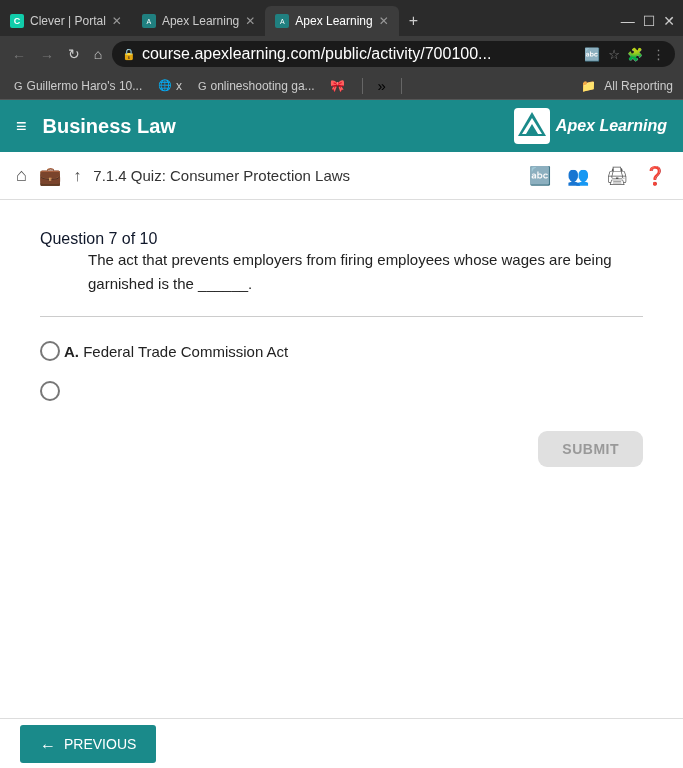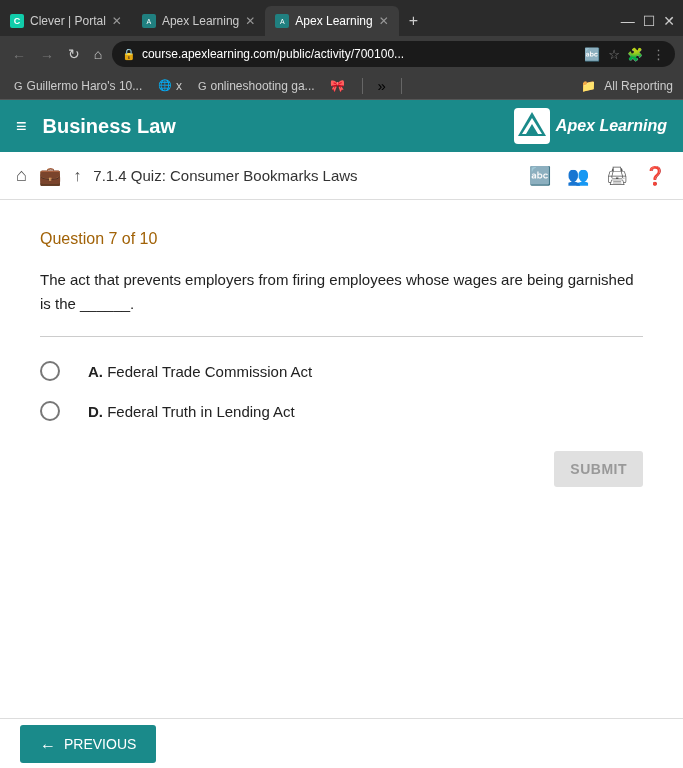--- a/index.html
+++ b/index.html
@@ -18,21 +18,21 @@
     .tab-close { margin-left: auto; color: #999; font-size: 12px; flex-shrink: 0; }
     .tab-new { display: flex; align-items: center; justify-content: center; color: #ccc; padding: 0 10px; font-size: 16px; cursor: pointer; margin-top: 0; }
     .window-controls { margin-left: auto; display: flex; align-items: center; padding: 0 8px; gap: 8px; }
     .wc { color: #ccc; font-size: 14px; cursor: pointer; }
 
     .address-bar-row { display: flex; align-items: center; height: 36px; background: #3c3c3c; padding: 4px 8px; gap: 6px; }
     .nav-btn { color: #ccc; font-size: 14px; cursor: pointer; padding: 2px 4px; }
     .nav-btn.disabled { opacity: 0.4; }
     .address-bar { flex: 1; display: flex; align-items: center; background: #1a1a1a; border-radius: 14px; padding: 3px 10px; gap: 6px; height: 26px; }
     .address-icon { color: #888; font-size: 11px; }
-    .address-text { color: #ccc; font-size: 12px; flex: 1; }
+    .address-text { color: #ccc; font-size: 16px; flex: 1; }
     .address-text span { color: #fff; }
     .address-actions { display: flex; gap: 8px; align-items: center; color: #888; font-size: 13px; }
     .toolbar-icon { font-size: 15px; cursor: pointer; padding: 2px 3px; }
 
     .bookmarks-bar { display: flex; align-items: center; height: 28px; background: #3c3c3c; padding: 0 10px; gap: 8px; border-bottom: 1px solid #555; }
     .bookmark-item { display: flex; align-items: center; gap: 4px; color: #ccc; font-size: 12px; cursor: pointer; padding: 2px 4px; border-radius: 3px; }
     .bookmark-icon { font-size: 11px; }
     .bookmarks-right { margin-left: auto; display: flex; align-items: center; gap: 8px; color: #ccc; font-size: 12px; cursor: pointer; }
     .separator { width: 1px; height: 16px; background: #666; margin: 0 4px; }
 
@@ -47,31 +47,31 @@
     
     .secondary-nav { display: flex; align-items: center; height: 48px; background: #fff; border-bottom: 1px solid #ddd; padding: 0 16px; gap: 12px; }
     .sec-icon { font-size: 18px; color: #555; cursor: pointer; }
     .breadcrumb-sep { color: #555; font-size: 16px; }
     .breadcrumb-text { color: #333; font-size: 15px; flex: 1; }
     .sec-actions { display: flex; gap: 16px; align-items: center; color: #555; }
     .sec-action-icon { font-size: 18px; cursor: pointer; }
 
     
     .quiz-content { padding: 30px 40px; }
-    .question-number { font-size: 16px; color: #a16207; margin-bottom: 20px; font-weight: normal; }
-    .question-text { font-size: 15px; color: #222; line-height: 1.6; margin-bottom: 20px; }
+    .question-number { font-size: 16px; color: #0f172a; font-weight: normal; }
+    .question-text { font-size: 15px; color: #222; line-height: 1.6; margin-bottom: 20px; margin-left: 48px; }
     .divider { border: none; border-top: 1px solid #ccc; margin: 10px 0 24px 0; }
 
     .options { display: flex; flex-direction: column; gap: 20px; margin-bottom: 30px; }
-    .option { display: flex; align-items: center; gap: 28px; cursor: pointer; }
+    .option { display: flex; align-items: center; gap: 4px; cursor: pointer; }
     .radio-circle { width: 20px; height: 20px; border-radius: 50%; border: 2px solid #777; background: white; flex-shrink: 0; }
     .option-label { font-size: 15px; color: #222; }
 
     .submit-row { display: flex; justify-content: flex-end; padding: 0; margin-top: 30px; }
-    .submit-btn { background: #e0e0e0; color: #999; border: none; padding: 10px 16px; font-size: 14px; font-weight: bold; border-radius: 3px; cursor: not-allowed; letter-spacing: 0.5px; }
+    .submit-btn { background: #e0e0e0; color: #999; border: none; padding: 10px 24px; font-size: 14px; font-weight: bold; border-radius: 9px; cursor: not-allowed; letter-spacing: 0.5px; }
 
     
     .footer { position: absolute; bottom: 0; left: 0; right: 0; height: 50px; background: #fff; border-top: 1px solid #ddd; display: flex; align-items: center; padding: 0 20px; }
     .prev-btn { background: #1a8a8a; color: white; border: none; padding: 10px 20px; font-size: 14px; border-radius: 3px; cursor: pointer; display: flex; align-items: center; gap: 8px; }
     .prev-arrow { font-size: 16px; }
   </style>
 </head>
 <body>
 
 <div class="browser-chrome">
@@ -156,21 +156,21 @@
       <polygon points="18,16 24,26 12,26" fill="#1a8a8a"></polygon>
     </svg>
     <span class="apex-logo-text">Apex Learning</span>
   </div>
 </div>
 
 <div class="secondary-nav">
   <span class="sec-icon">⌂</span>
   <span class="sec-icon">💼</span>
   <span class="breadcrumb-sep">↑</span>
-  <span class="breadcrumb-text">7.1.4  Quiz:  Consumer Bookmarks Laws</span>
+  <span class="breadcrumb-text">7.1.4  Quiz:  Consumer Protection Laws</span>
   <div class="sec-actions">
     <span class="sec-action-icon">🔤</span>
     <span class="sec-action-icon">👥</span>
     <span class="sec-action-icon">🖨</span>
     <span class="sec-action-icon">❓</span>
   </div>
 </div>
 
 <div class="quiz-content">
   <p class="question-number">Question 7 of 10</p>
@@ -179,23 +179,20 @@
 
   <div class="options">
     <div class="option">
       <div class="radio-circle"></div>
       <span class="option-label">
         <strong>A.</strong>&nbsp;<span>Federal Trade Commission Act</span>
       </span>
     </div>
     <div class="option">
       <div class="radio-circle"></div>
-      <span class="option-label">
-        <strong>D.</strong>&nbsp;<span>Federal Truth in Lending Act</span>
-      </span>
     </div>
   </div>
 
   <div class="submit-row">
     <button class="submit-btn" disabled="">SUBMIT</button>
   </div>
 </div>
 
 <div class="footer">
   <button class="prev-btn">

